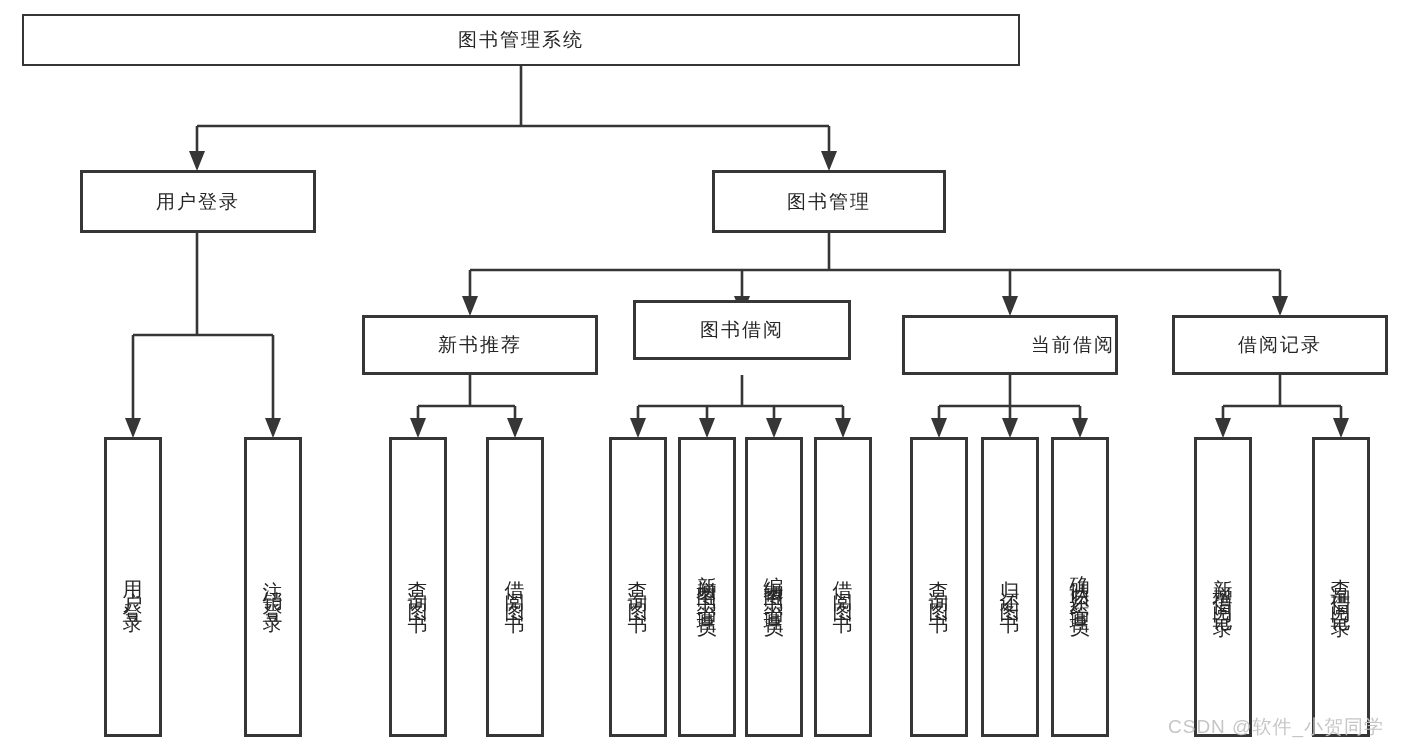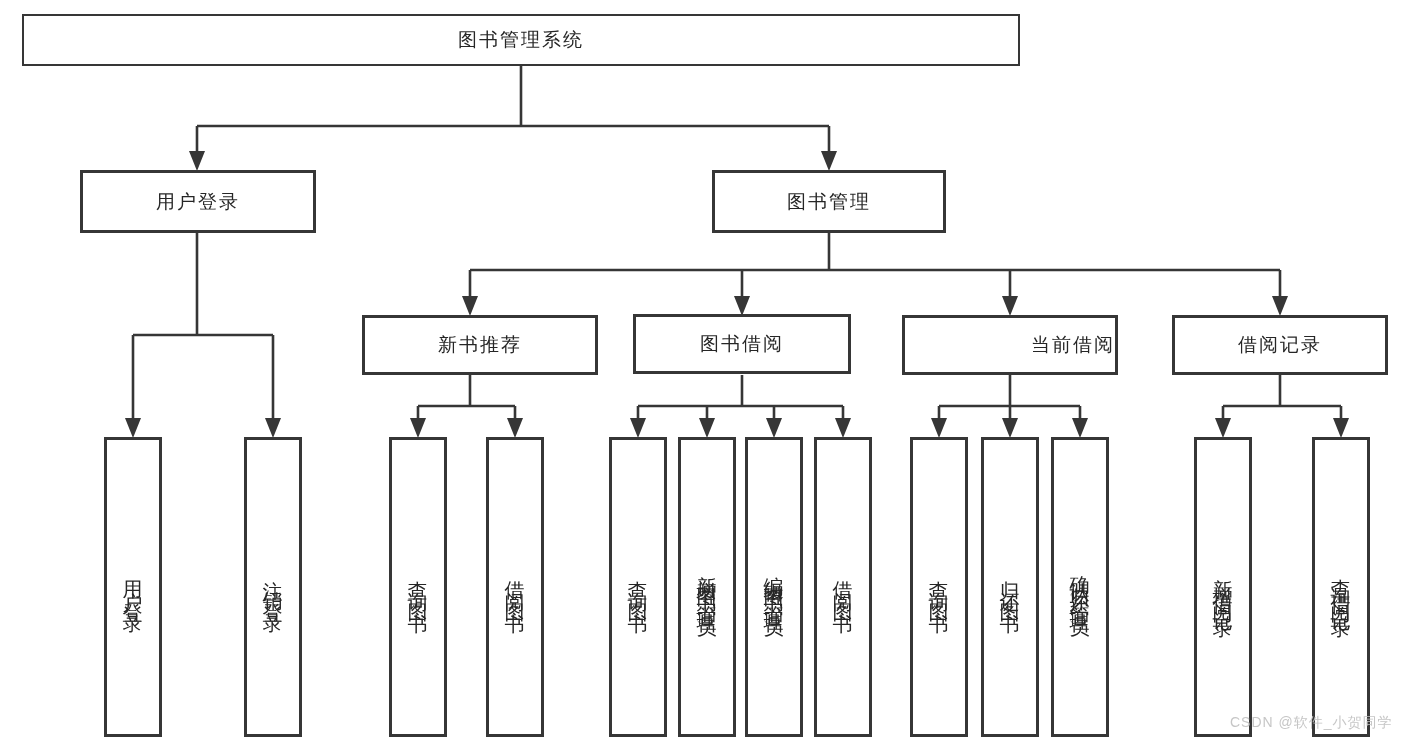--- a/index.html
+++ b/index.html
@@ -43,23 +43,23 @@
   .v-box span {
     writing-mode: vertical-rl;
     text-orientation: mixed;
     font-size: 20px;
     line-height: 1;
     letter-spacing: 11px;
     color: #262626;
   }
   .watermark {
     position: absolute;
-    left: 1230px;
+    left: 1168px;
     top: 714px;
-    font-size: 14px;
+    font-size: 19px;
     color: rgba(195, 195, 195, 0.95);
     letter-spacing: 1px;
     white-space: nowrap;
     z-index: 5;
   }
 </style>
 </head>
 <body>
 
 <div class="canvas">
@@ -118,21 +118,21 @@
   <div class="box h-box" style="left:80px; top:170px; width:236px; height:63px;">
     <span>用户登录</span>
   </div>
   <div class="box h-box" style="left:712px; top:170px; width:234px; height:63px;align-items:center;">
     <span>图书管理</span>
   </div>
 
   <div class="box h-box" style="left:362px; top:315px; width:236px; height:60px;">
     <span>新书推荐</span>
   </div>
-  <div class="box h-box" style="left:633px; top:314px; width:218px; height:60px;">
+  <div class="box h-box" style="left:633px; top:300px; width:218px; height:60px;">
     <span>图书借阅</span>
   </div>
   <div class="box h-box" style="left:902px; top:315px; width:216px; height:60px;justify-content:flex-end;">
     <span>当前借阅</span>
   </div>
   <div class="box h-box" style="left:1172px; top:315px; width:216px; height:60px;">
     <span>借阅记录</span>
   </div>
 
   <div class="box v-box" style="left:104px; top:437px; width:58px; height:300px;">

